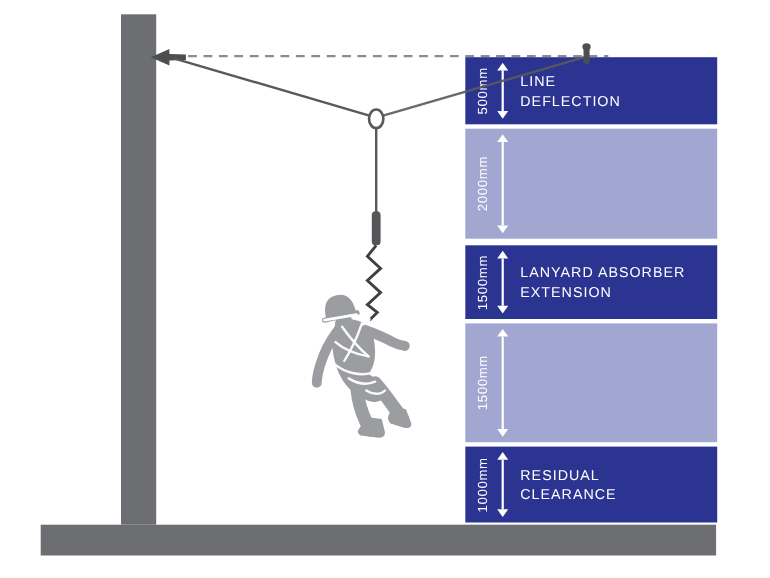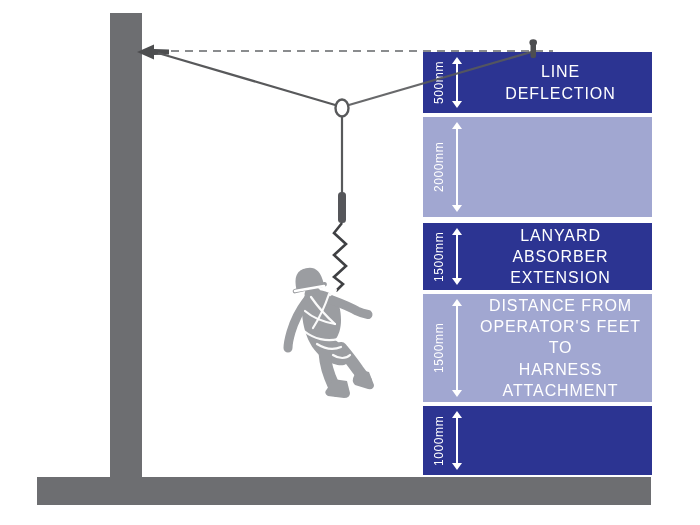--- a/index.html
+++ b/index.html
@@ -26,22 +26,22 @@
   }
   .arrow{
     height:calc(100% - 10px);width:15px;
     display:flex;flex-direction:column;align-items:center;justify-content:center;
   }
   .ah{width:0;height:0;border-left:5px solid transparent;border-right:5px solid transparent;}
   .ah.up{border-bottom:7px solid #fff;}
   .ah.down{border-top:7px solid #fff;}
   .shaft{flex:1;width:2px;background:#fff;}
   .band-label{
-    flex:1;color:#fff;font-size:16px;letter-spacing:.9px;line-height:1.33;
-    white-space:pre-line;padding-left:9px;padding-right:4px;text-align:center;
+    flex:1;color:#fff;font-size:13px;letter-spacing:.9px;line-height:1.33;
+    white-space:pre-line;padding-left:9px;padding-right:4px;
   }
 
   
   .structure{fill:var(--structure-gray,#6d6e71);}
   .line{stroke:var(--line-gray,#58595b);stroke-width:2.2;fill:none;}
   .line.over-band{opacity:.9;}
   .dashed{stroke:#8a8c8e;stroke-width:2;stroke-dasharray:8 6;fill:none;}
   .hardware{fill:#4d4e50;}
   .ring{fill:#fff;stroke:var(--line-gray,#58595b);stroke-width:2.4;}
   .absorber{fill:#55565a;}
@@ -95,32 +95,31 @@
 EXTENSION</div>
     </div>
 
     <div class="band light" style="top:294px;height:108px;">
       <div class="mm">1500mm</div>
       <div class="arrow">
         <span class="ah up"></span>
         <span class="shaft"></span>
         <span class="ah down"></span>
       </div>
-      <div class="band-label">DISTANCE FROM
-OPERATOR'S FEET TO
-HARNESS ATTACHMENT</div>
     </div>
 
     <div class="band dark" style="top:406px;height:69px;">
       <div class="mm">1000mm</div>
       <div class="arrow">
         <span class="ah up"></span>
         <span class="shaft"></span>
         <span class="ah down"></span>
       </div>
+      <div class="band-label">RESIDUAL
+CLEARANCE</div>
     </div>
   </div>
 
   <svg id="front-svg" class="layer" viewBox="0 0 700 525">
 
     <rect class="structure" x="110" y="13" width="32" height="464"></rect>
     <rect class="structure" x="37" y="477" width="614" height="28"></rect>
 
     <path class="hardware" d="M137,52 L154,44.5 L154,49 L169,49.5 L169,54.5 L154,55 L154,59.5 Z"></path>
 

